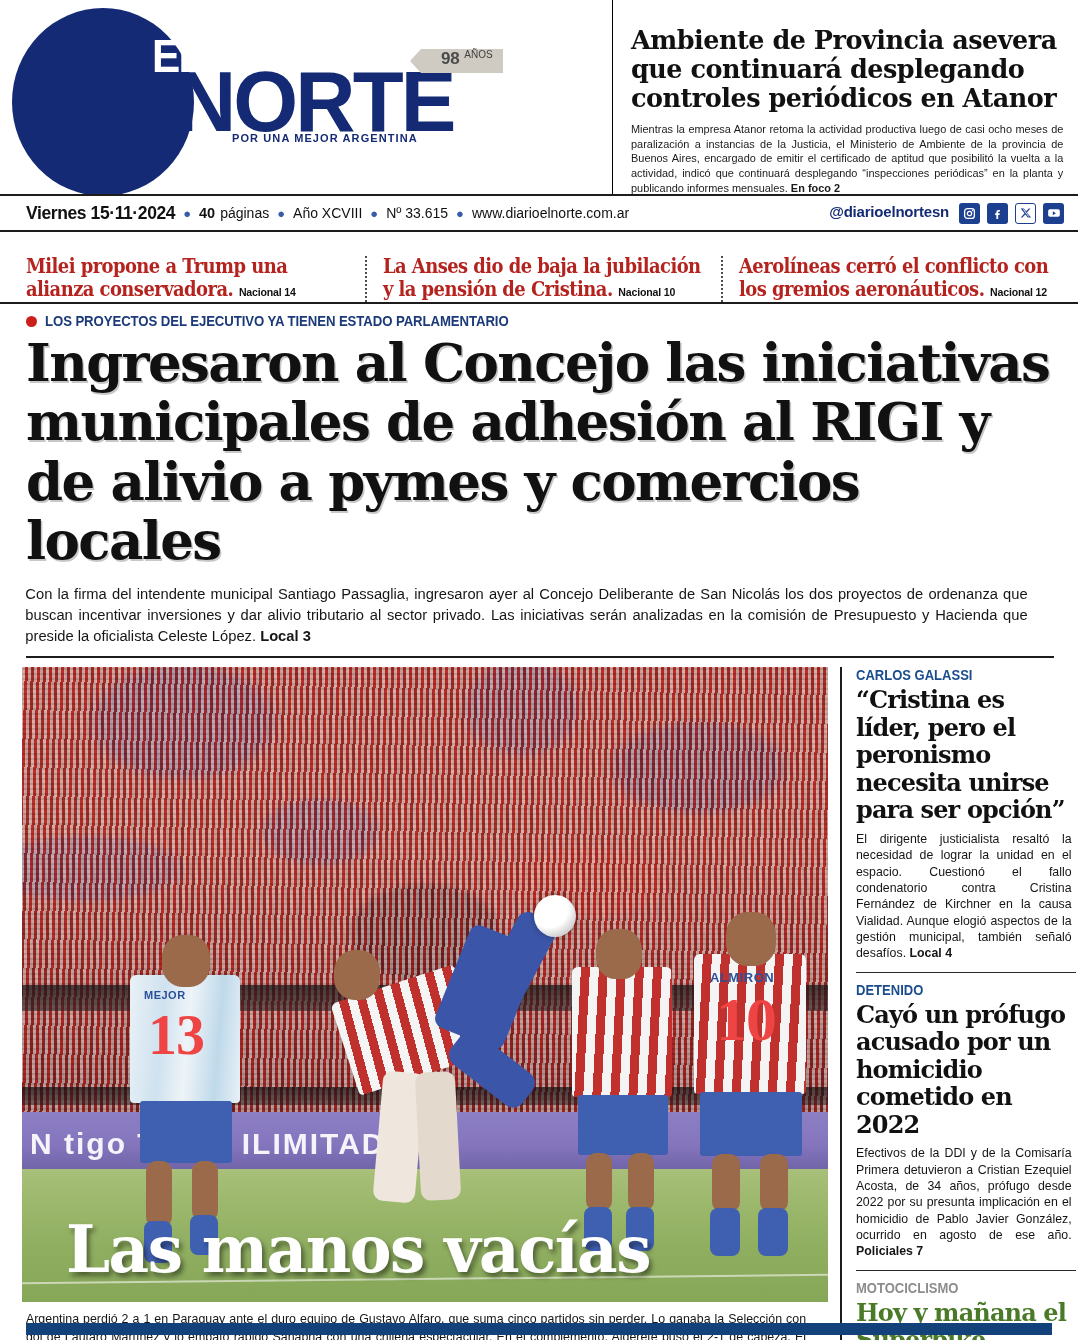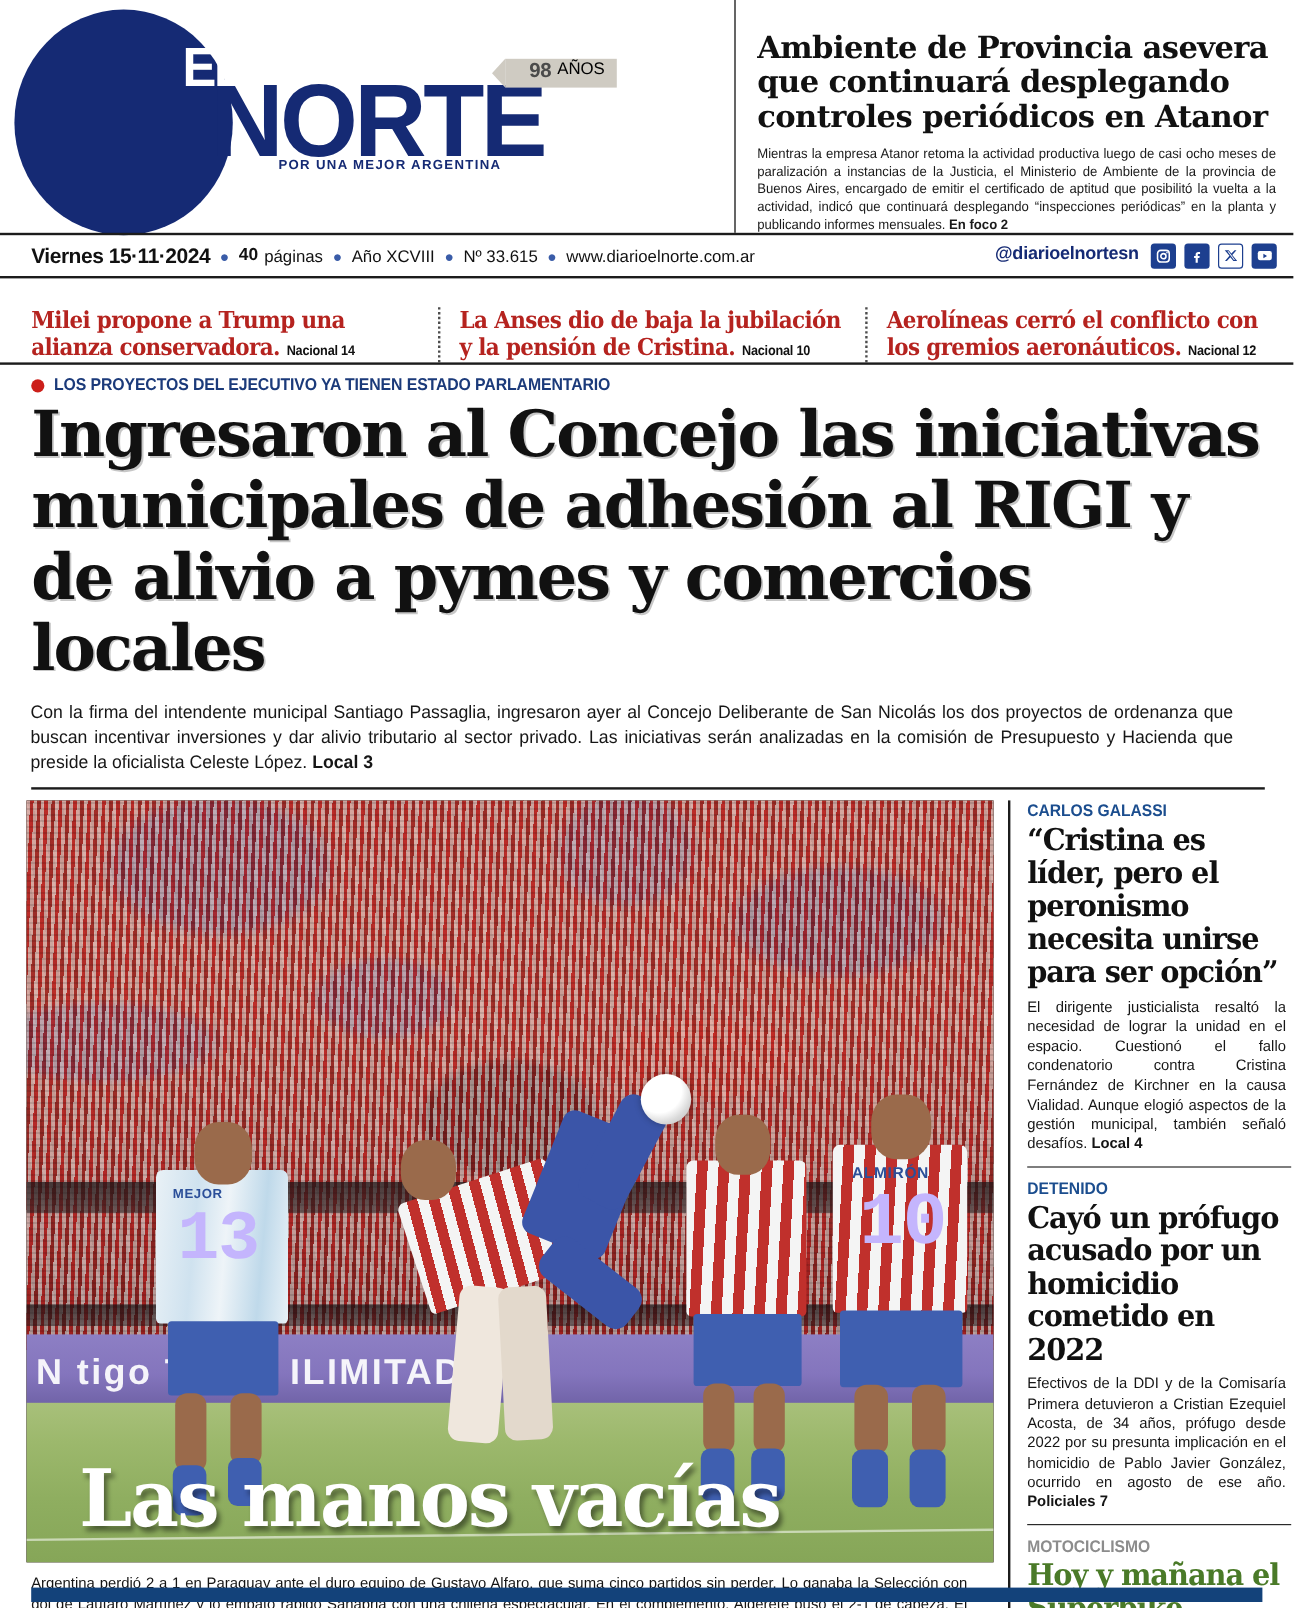--- a/index.html
+++ b/index.html
@@ -83,21 +83,21 @@
     left: -11px; top: 0;
     width: 0; height: 0;
     border-top: 12px solid transparent;
     border-bottom: 12px solid transparent;
     border-right: 11px solid #cfcbc2;
   }
   .anos-num {
     font-weight: 700; font-size: 17px; color: #4b4b4b; letter-spacing: -0.3px;
   }
   .anos-word {
-    font-weight: 400; font-size: 14px; color: #000000; margin-left: 5px; letter-spacing: 0px;
+    font-weight: 400; font-size: 10px; color: #404040; margin-left: 5px; letter-spacing: 0px;
   }
 
   .topstory {
     flex: 1;
     border-left: 1.6px solid #000;
     padding: 26px 14px 13px 18px;
   }
   .topstory h2 {
     font-family: "DejaVu Serif", serif;
     font-weight: 700;
@@ -318,23 +318,23 @@
     height: 2px; background: rgba(255,255,255,.55);
     transform: rotate(-0.6deg);
   }
 
   
   .pl { position: absolute; }
   .pl .torso { position: absolute; border-radius: 6px 6px 4px 4px; }
   .pl .legs  { position: absolute; }
   .pl .num {
     position: absolute;
-    font-family: Liberation Mono, monospace;
-    font-weight: 700;
-    color: #c4b5fd;
+    font-family: Liberation Serif, serif;
+    font-weight: 700;
+    color: #ef4444;
     letter-spacing: -1px;
   }
   .pl .nm {
     position: absolute;
     font-family: "Liberation Sans", sans-serif;
     font-weight: 700;
     color: #2b4f99;
     letter-spacing: 0.5px;
   }
   .arg-shirt { background: linear-gradient(95deg,#e9f1f6 0%, #cfe2ef 30%, #eef4f8 52%, #bfd9ea 78%, #e8f1f7 100%); }

